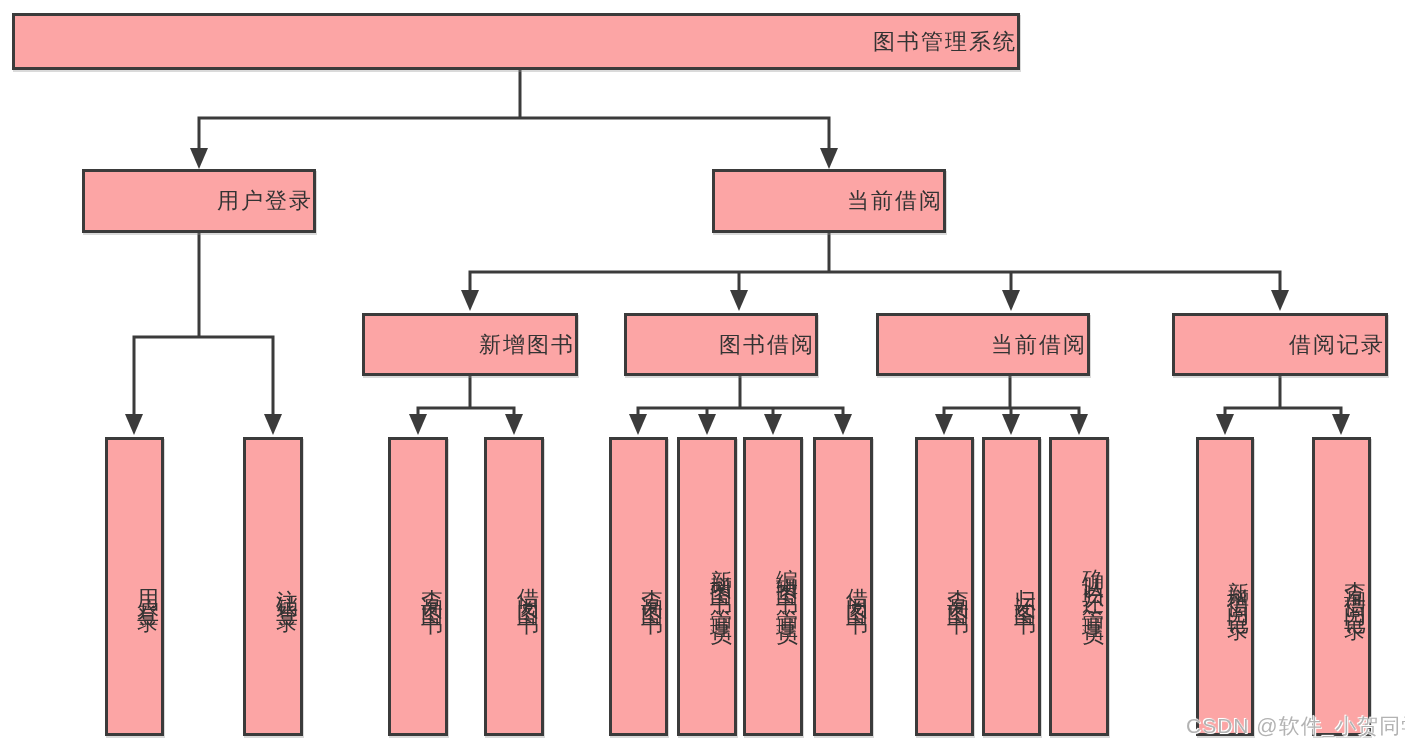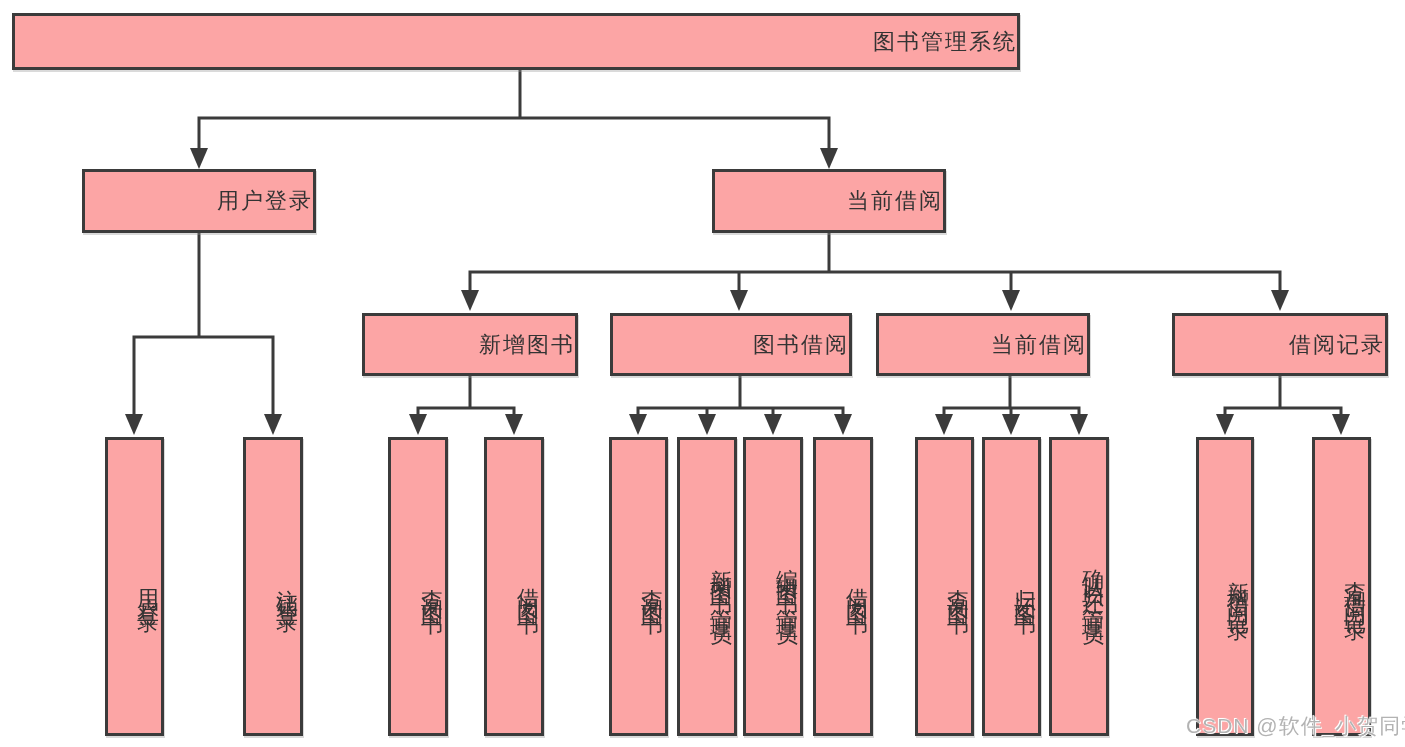--- a/index.html
+++ b/index.html
@@ -95,21 +95,21 @@
   <div class="box" style="left:82px;top:169px;width:234px;height:64px">
     <span>用户登录</span>
   </div>
   <div class="box" style="left:712px;top:169px;width:234px;height:64px">
     <span>当前借阅</span>
   </div>
 
   <div class="box" style="left:362px;top:313px;width:216px;height:63px">
     <span>新增图书</span>
   </div>
-  <div class="box" style="left:610px;top:313px;width:242px;height:63px">
+  <div class="box" style="left:624px;top:313px;width:194px;height:63px">
     <span>图书借阅</span>
   </div>
   <div class="box" style="left:876px;top:313px;width:214px;height:63px">
     <span>当前借阅</span>
   </div>
   <div class="box" style="left:1172px;top:313px;width:216px;height:63px">
     <span>借阅记录</span>
   </div>
 
   <div class="box" style="left:105px;top:437px;width:59px;height:299px">

